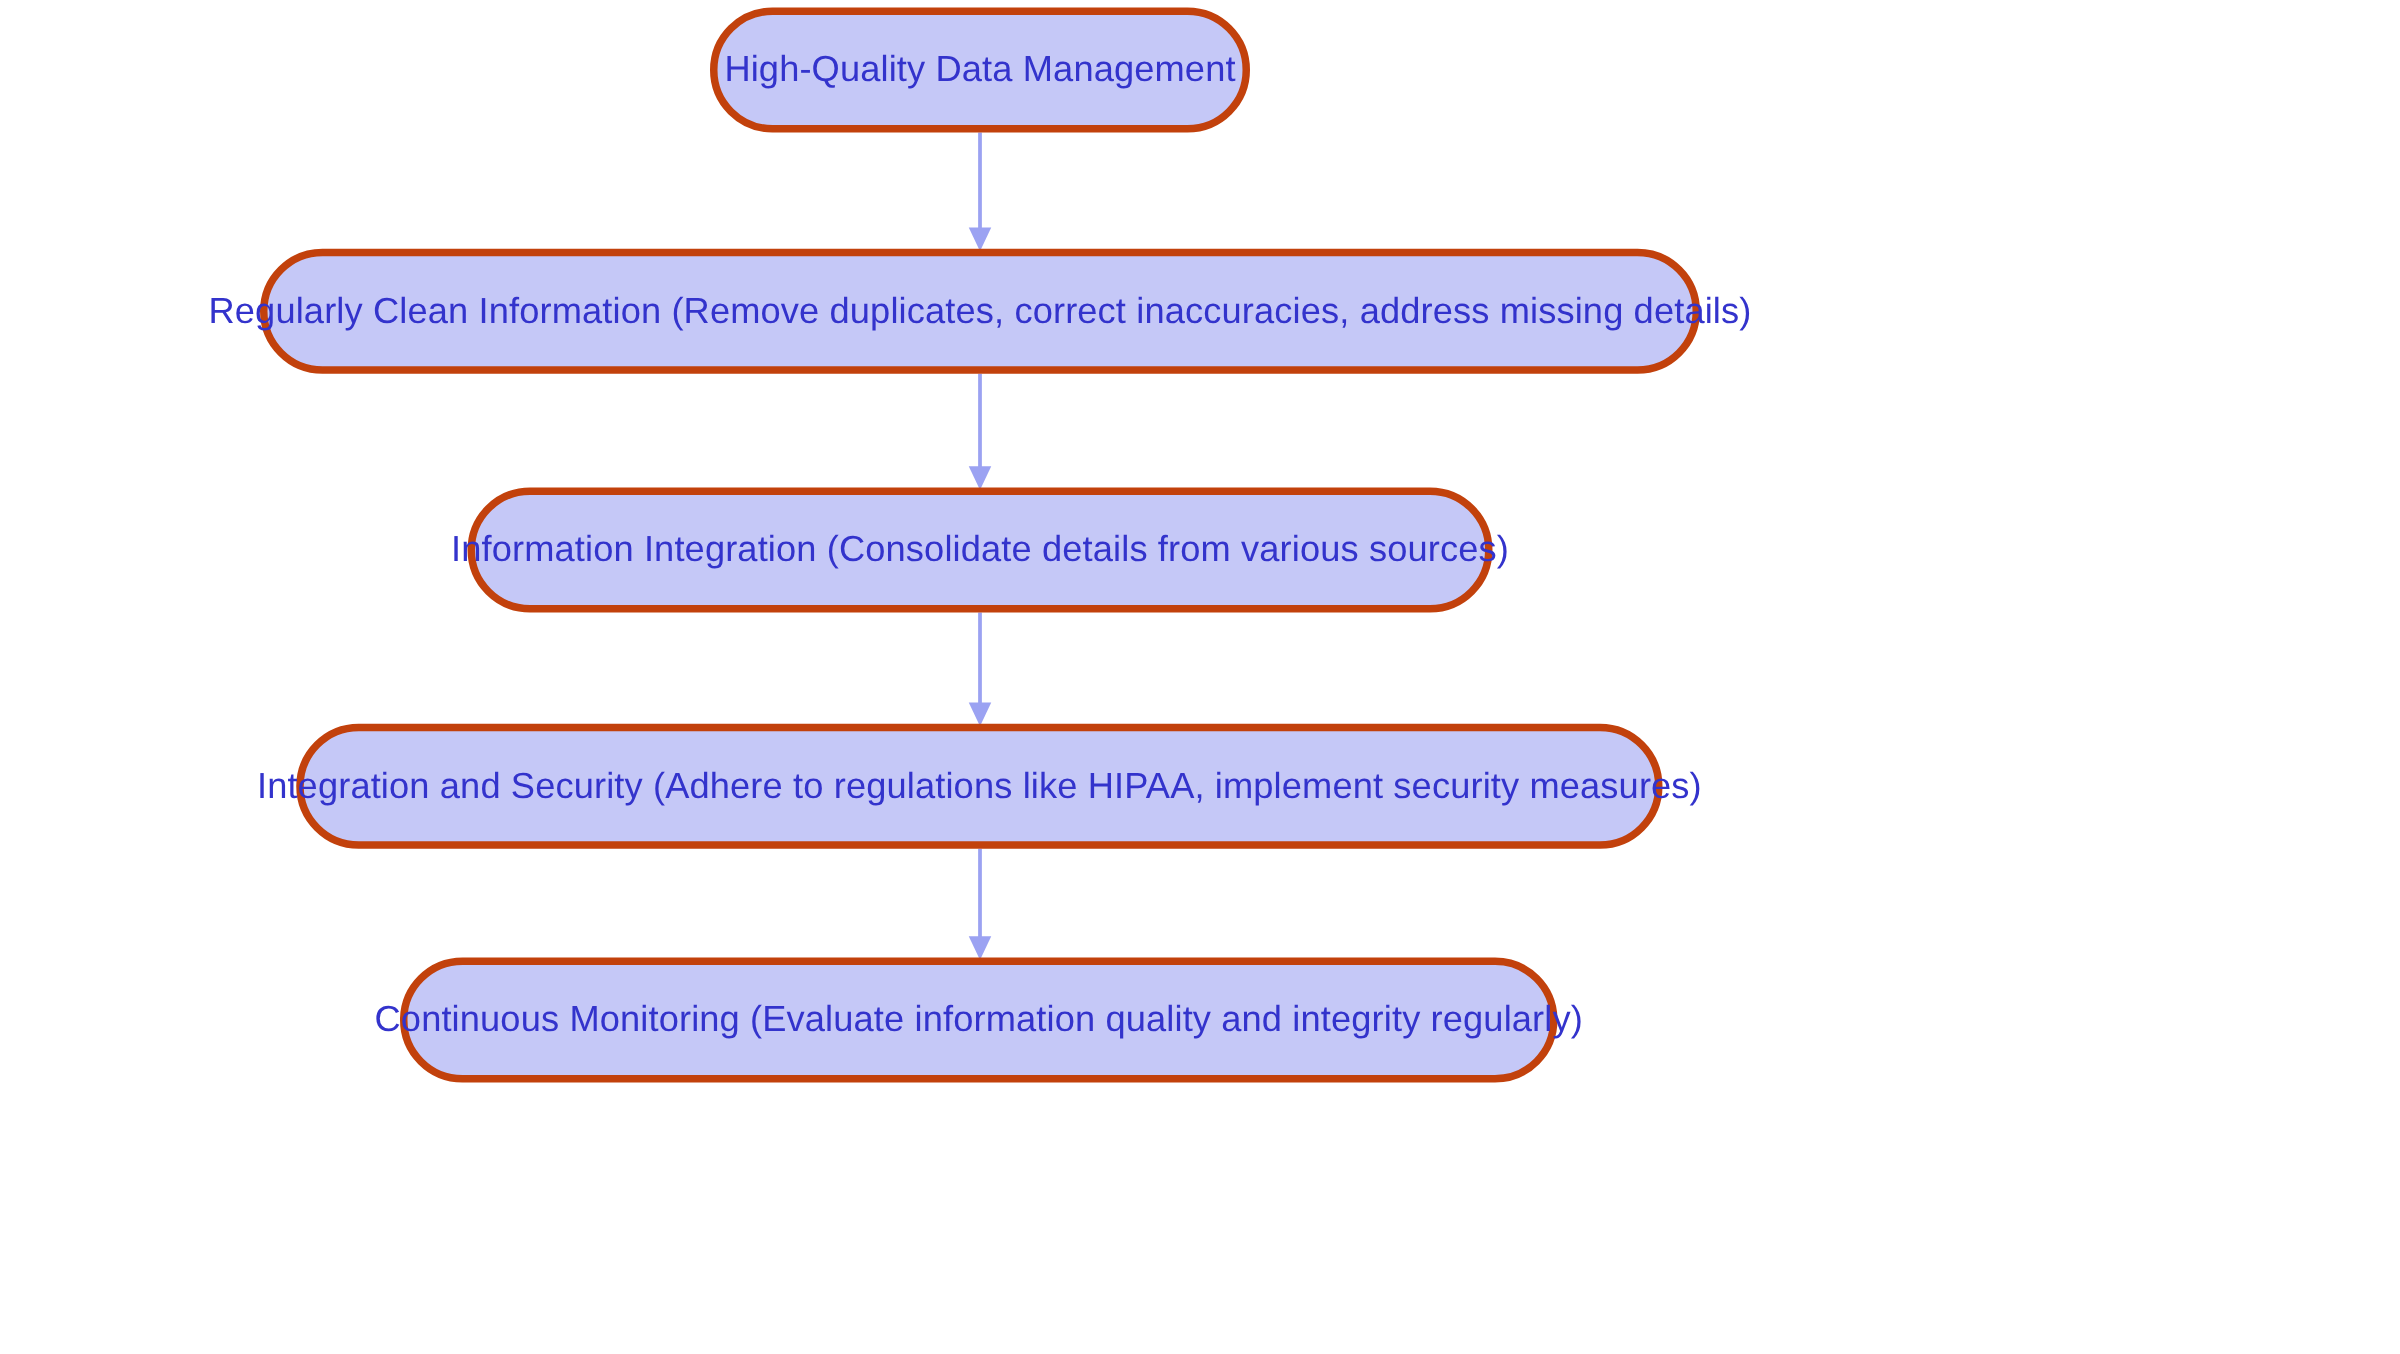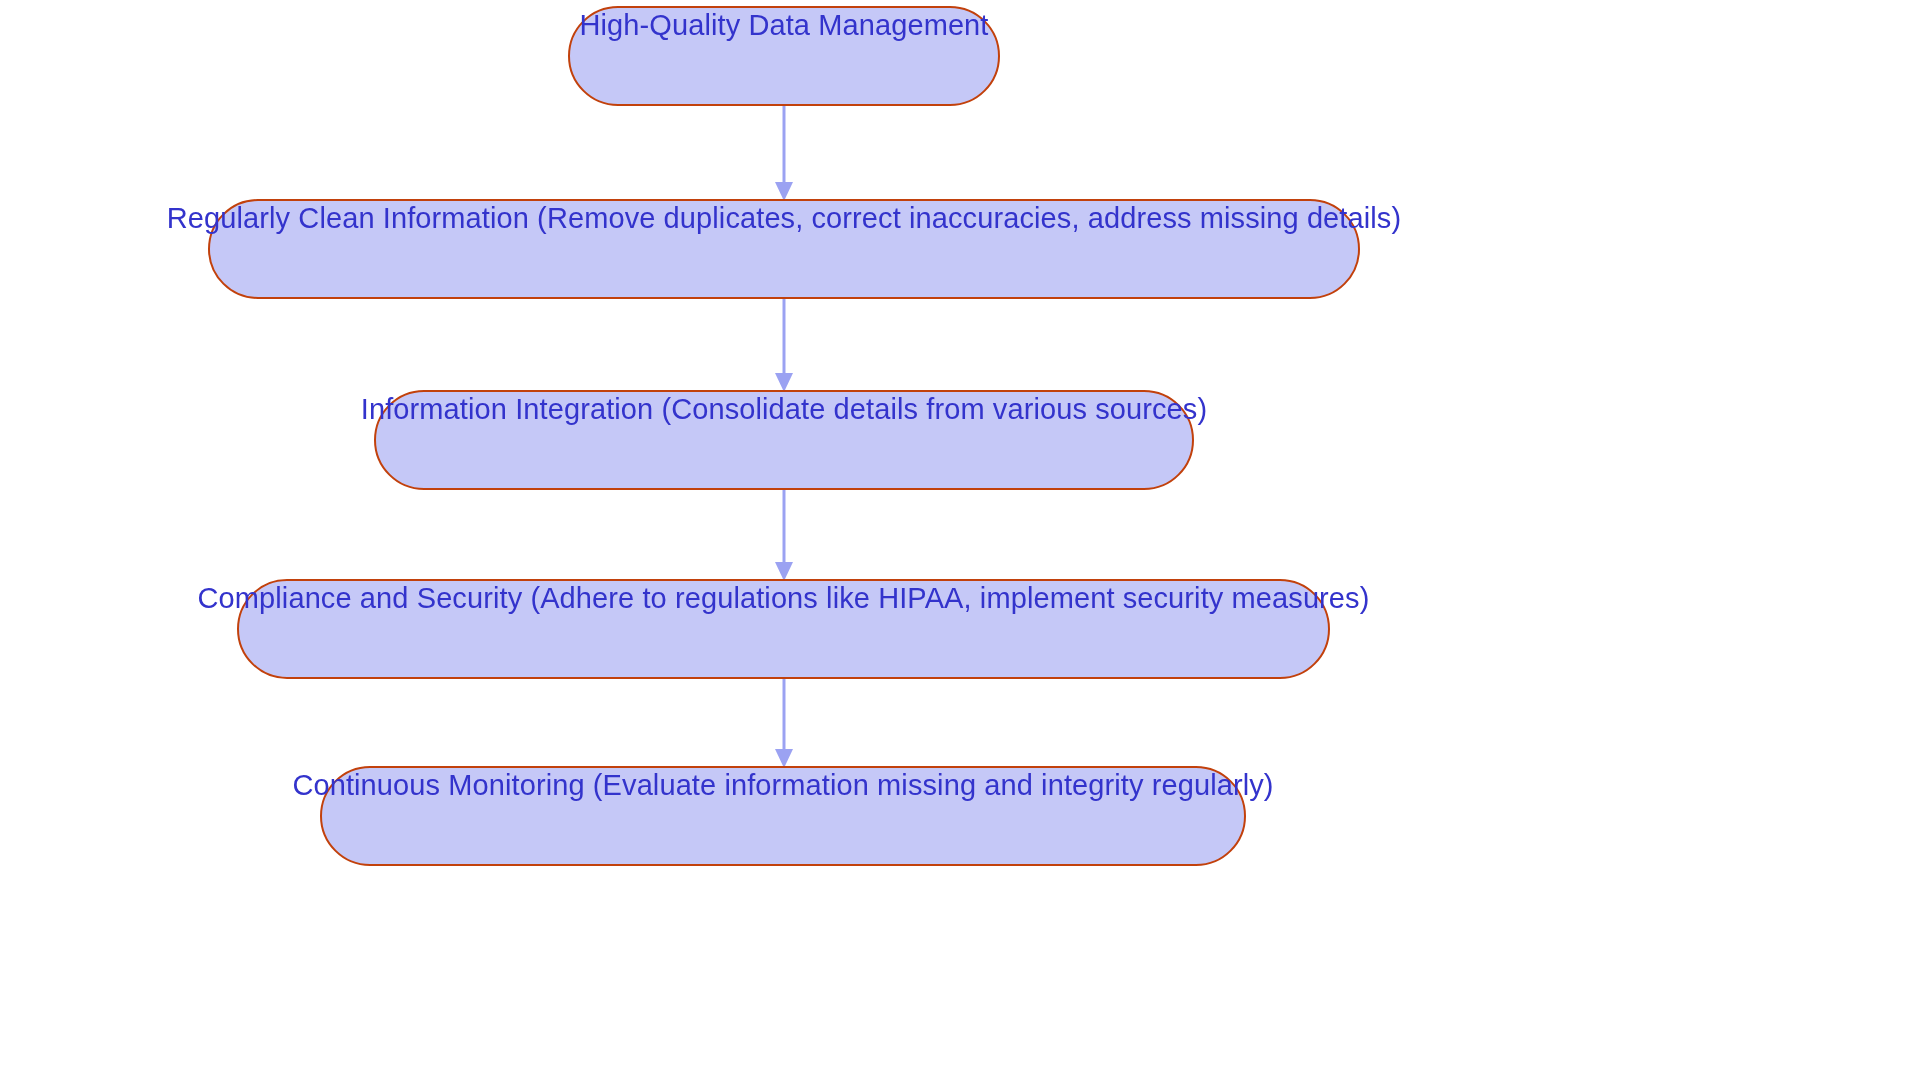--- a/index.html
+++ b/index.html
@@ -19,24 +19,24 @@
     position: relative;
     width: 1920px;
     height: 1083px;
     background: #ffffff;
   }
 
   .flow-node {
     position: absolute;
     box-sizing: border-box;
     background: #c5c8f7;
-    border: 2px solid #c2410c;
+    border: 6px solid #c2410c;
     border-radius: 52px;
     display: flex;
-    align-items: flex-start;
+    align-items: center;
     justify-content: center;
     padding: 0 34px;
   }
 
   .flow-node-label {
     color: #3333cc;
     font-family: "Liberation Sans", sans-serif;
     font-size: 29px;
     font-weight: 400;
     line-height: 1.2;
@@ -91,20 +91,20 @@
 
   <div class="flow-node" style="left:374px; top:390px; width:820px; height:100px;">
     <span class="flow-node-label">Information Integration (Consolidate details from various sources)</span>
   </div>
 
   <div class="flow-node" style="left:208px; top:199px; width:1152px; height:100px;">
     <span class="flow-node-label">Regularly Clean Information (Remove duplicates, correct inaccuracies, address missing details)</span>
   </div>
 
   <div class="flow-node" style="left:237px; top:579px; width:1093px; height:100px;">
-    <span class="flow-node-label">Compliance and Security (Adhere to regulations like HIPAA, implement security measures)</span>
+    <span class="flow-node-label">Integration and Security (Adhere to regulations like HIPAA, implement security measures)</span>
   </div>
 
   <div class="flow-node" style="left:320px; top:766px; width:926px; height:100px;">
-    <span class="flow-node-label">Continuous Monitoring (Evaluate information missing and integrity regularly)</span>
+    <span class="flow-node-label">Continuous Monitoring (Evaluate information quality and integrity regularly)</span>
   </div>
 
 </div>
 
 </body></html>

